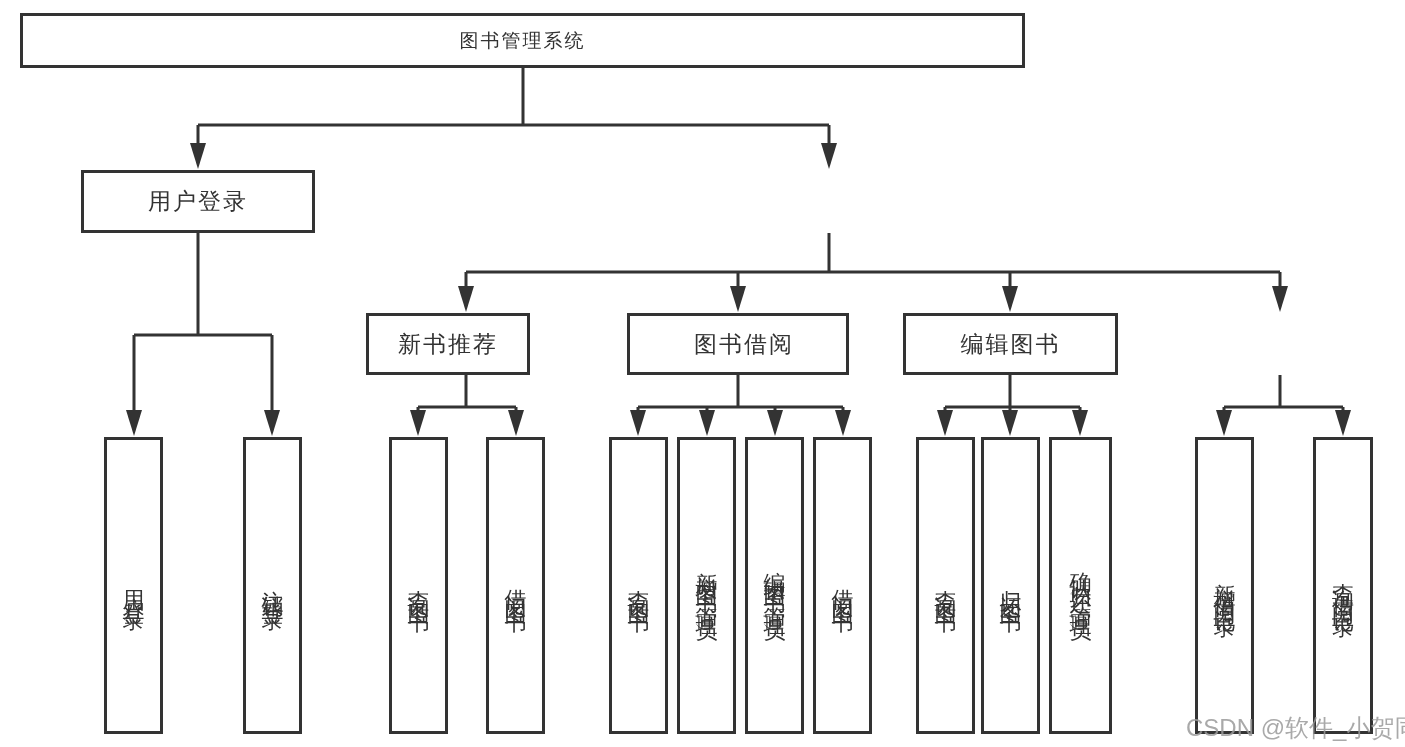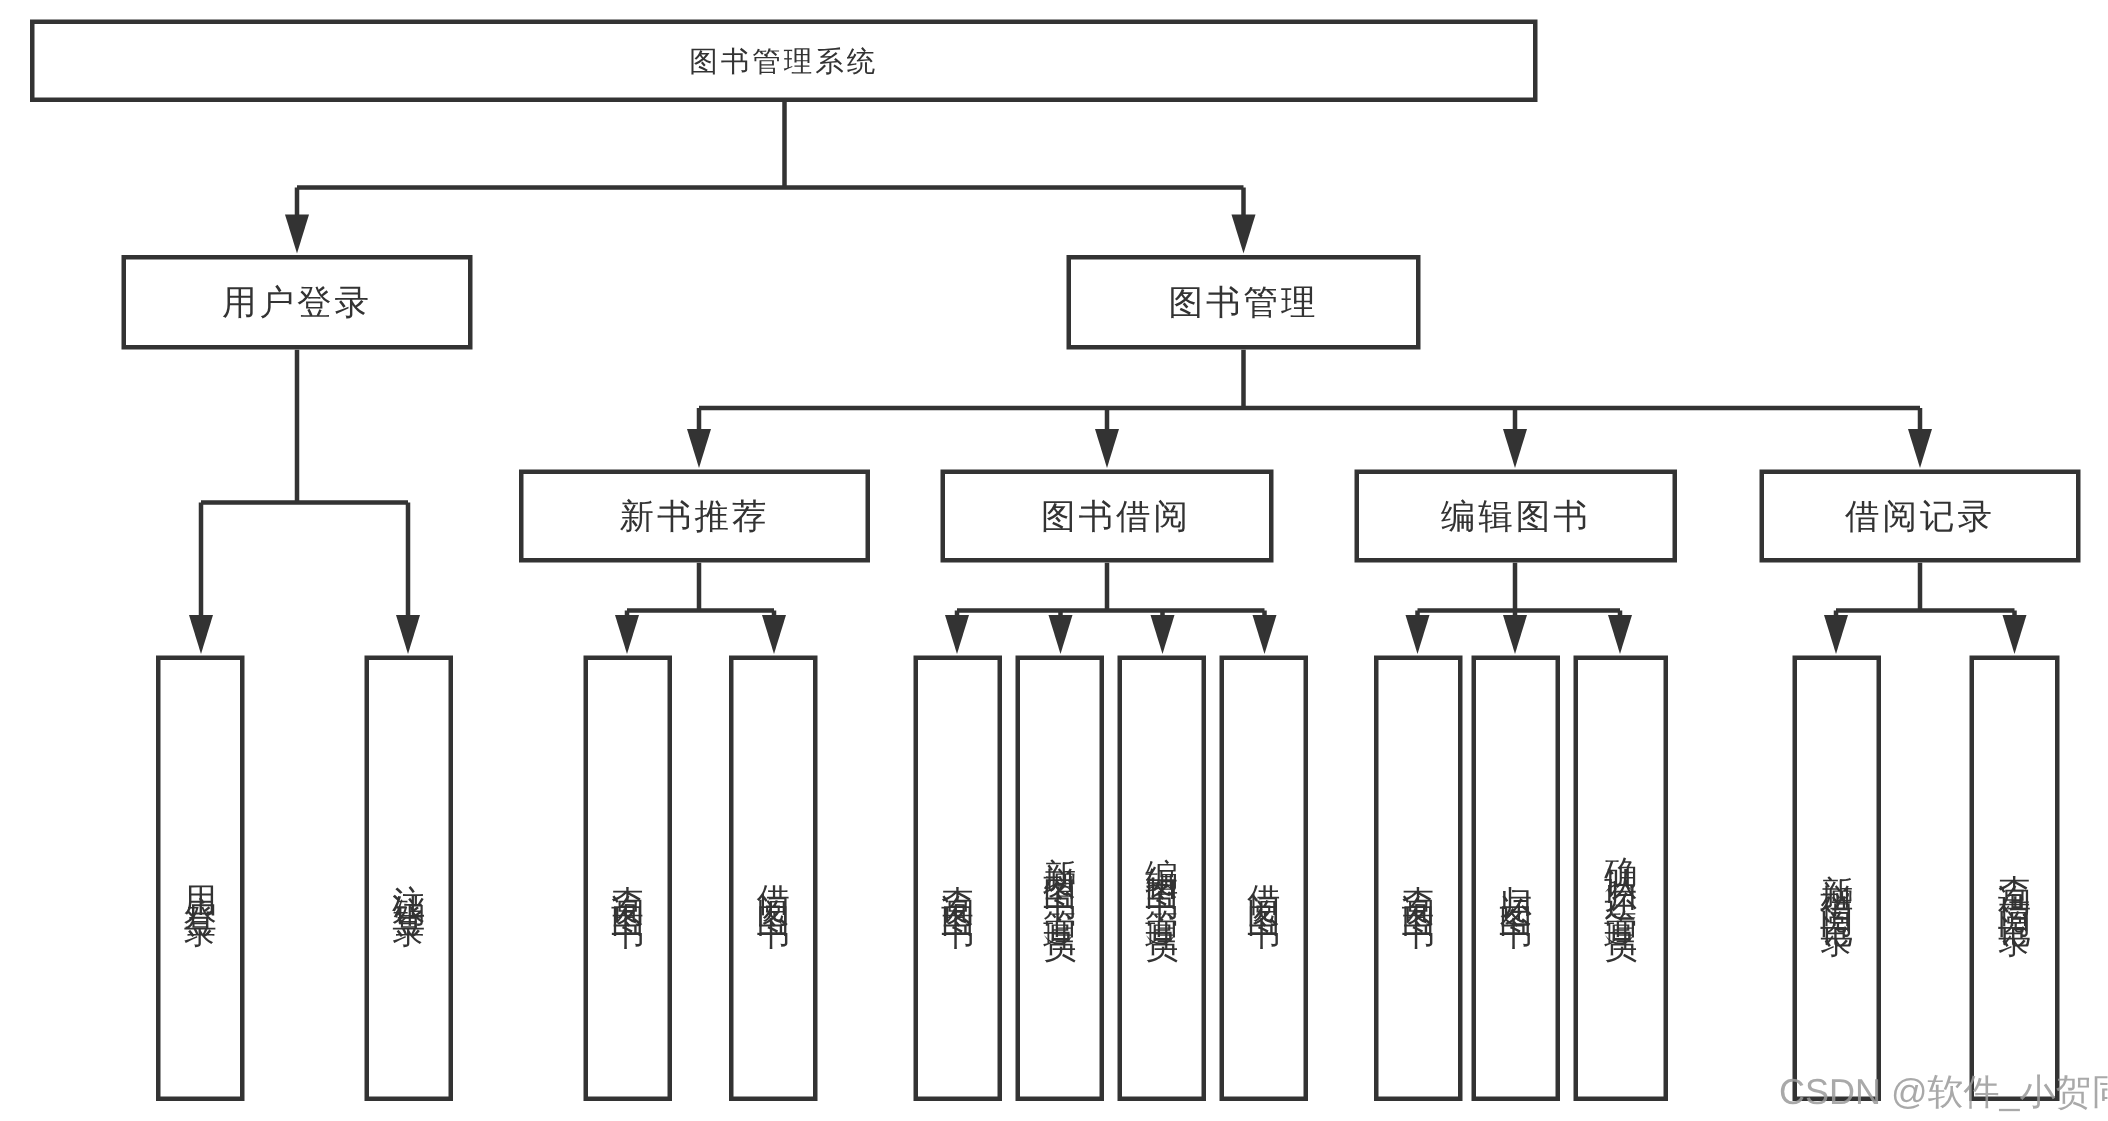--- a/index.html
+++ b/index.html
@@ -108,26 +108,24 @@
     <polygon points="937,410 953,410 945,436"></polygon>
     <polygon points="1002,410 1018,410 1010,436"></polygon>
     <polygon points="1072,410 1088,410 1080,436"></polygon>
     <polygon points="1216,410 1232,410 1224,436"></polygon>
     <polygon points="1335,410 1351,410 1343,436"></polygon>
   </svg>
 
   <div class="hbox" style="left:20px; top:13px; width:1005px; height:55px; font-size:19px;">图书管理系统</div>
 
   <div class="hbox" style="left:81px; top:170px; width:234px; height:63px;">用户登录</div>
-  <div class="hbox" style="left:711px; top:170px; width:236px; height:63px;">图书管理</div>
 
-  <div class="hbox" style="left:346px; top:313px; width:234px; height:62px;">新书推荐</div>
+  <div class="hbox" style="left:366px; top:313px; width:164px; height:62px;">新书推荐</div>
   <div class="hbox" style="left:627px; top:313px; width:222px; height:62px;padding-left:12px;">图书借阅</div>
   <div class="hbox" style="left:903px; top:313px; width:215px; height:62px;">编辑图书</div>
-  <div class="hbox" style="left:1173px; top:313px; width:214px; height:62px;">借阅记录</div>
 
   <div class="vbox" style="left:104px; width:59px;">用户登录</div>
   <div class="vbox" style="left:243px; width:59px;">注销登录</div>
 
   <div class="vbox" style="left:389px; width:59px;">查询图书</div>
   <div class="vbox" style="left:486px; width:59px;">借阅图书</div>
 
   <div class="vbox" style="left:609px; width:59px;">查询图书</div>
   <div class="vbox" style="left:677px; width:59px;">新增图书（管理员）</div>
   <div class="vbox" style="left:745px; width:59px;">编辑图书（管理员）</div>

